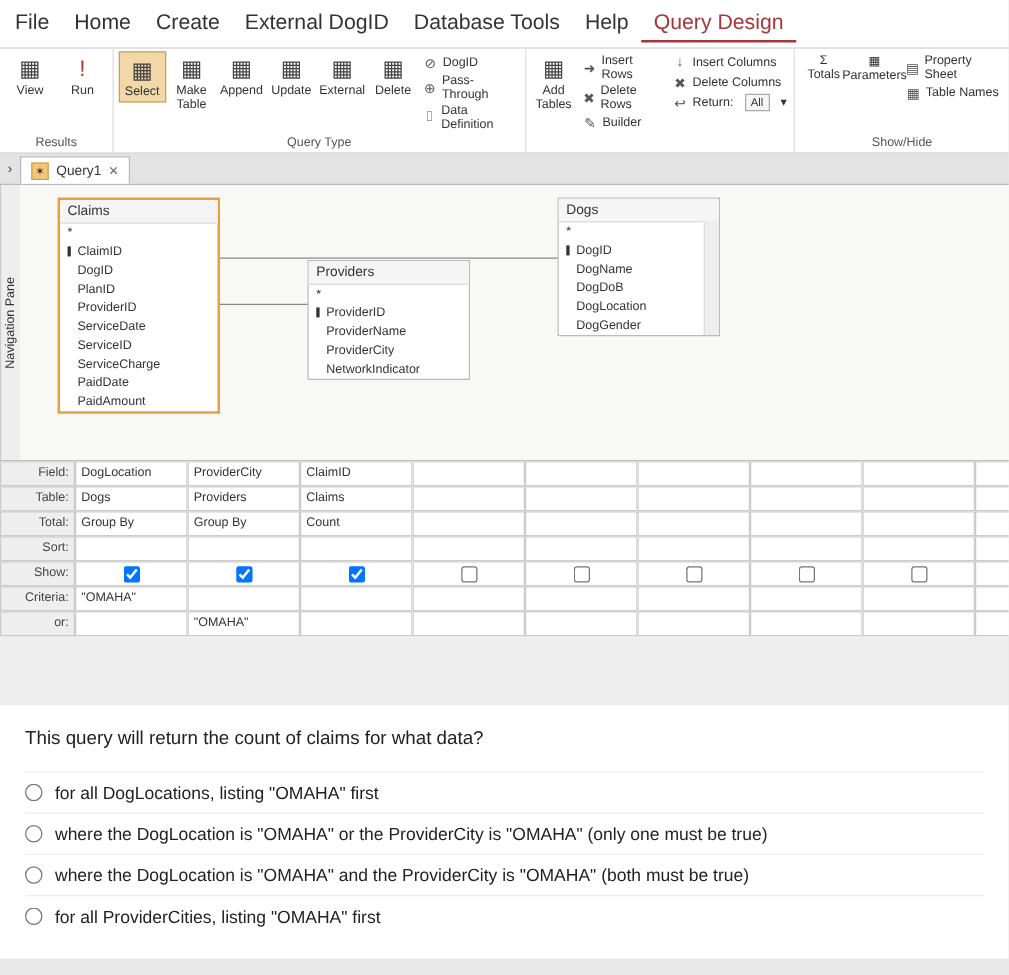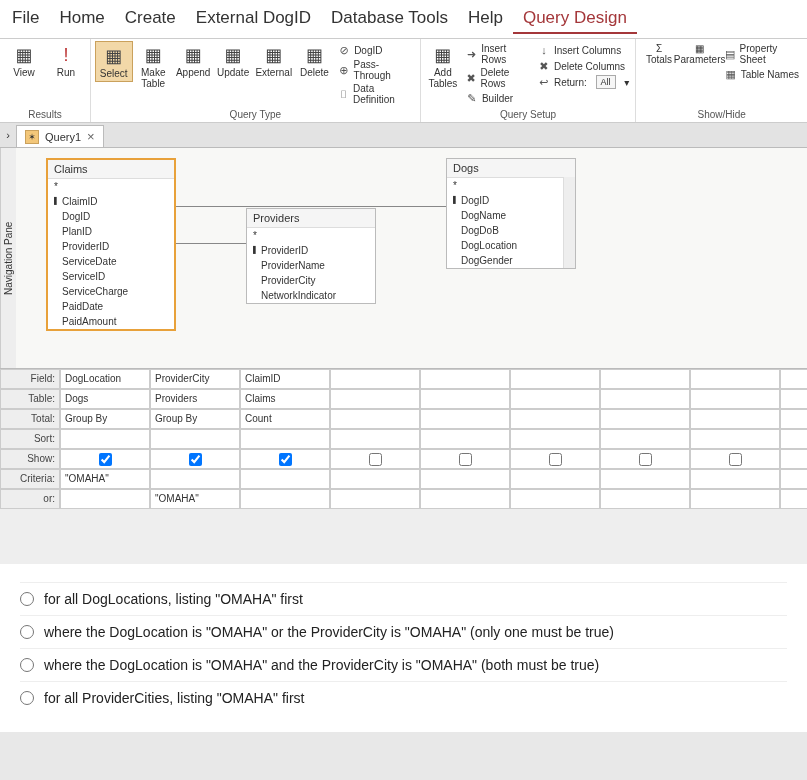--- a/index.html
+++ b/index.html
@@ -146,21 +146,20 @@
             <span class="sm-ic">↓</span>
             <span>Insert Columns</span>
           </div>
         <div class="rrow">
             <span class="sm-ic">✖</span>
             <span>Delete Columns</span>
           </div>
         <div class="rrow"><span class="sm-ic">↩</span><span>Return:</span>&nbsp;<span class="badge">All</span>&nbsp;<span>▾</span></div>
       </div>
     </div>
-    <div class="ribbon-group-label">Query Setup</div>
   </div>
 
   <div class="ribbon-group" style="border-right:none">
     <div class="rg-top">
       <div class="totals-btn">
         <span class="ic">Σ</span>
         <span>Totals</span>
       </div>
       <div class="totals-btn">
         <span class="ic">▦</span>
@@ -308,20 +307,21 @@
       <div class="cell"></div>
       <div class="cell"></div>
       <div class="cell"></div>
       <div class="cell"></div>
       <div class="cell"></div>
       <div class="cell"></div>
     </div>
 </div>
 
 <div class="question-area">
+  <div class="q">This query will return the count of claims for what data?</div>
   <label class="opt">
       <input type="radio" name="q" style="">
       <span>for all DogLocations, listing "OMAHA" first</span>
     </label>
   <label class="opt">
       <input type="radio" name="q" style="">
       <span>where the DogLocation is "OMAHA" or the ProviderCity is "OMAHA" (only one must be true)</span>
     </label>
   <label class="opt">
       <input type="radio" name="q" style="">

